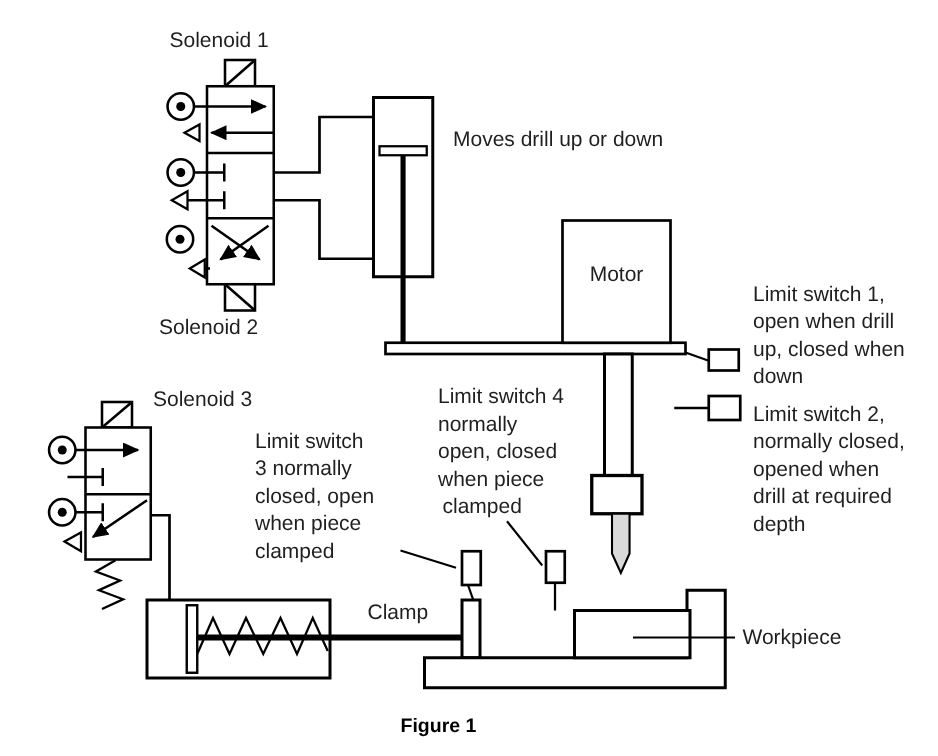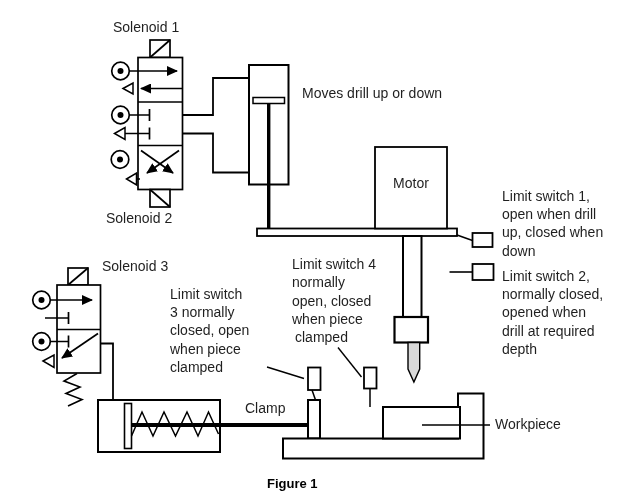--- a/index.html
+++ b/index.html
@@ -1,17 +1,17 @@
 <!DOCTYPE html>
 <html><head>
 <meta charset="utf-8">
 <style>
   html,body{margin:0;padding:0;background:#ffffff;}
   .stage{position:relative;width:625px;height:504px;background:#ffffff;overflow:hidden;
-         font-family:"Liberation Sans","DejaVu Sans",sans-serif;border-radius:32px;}
+         font-family:"Liberation Sans","DejaVu Sans",sans-serif;}
   svg{display:block;}
   svg text{font-family:"Liberation Sans","DejaVu Sans",sans-serif;font-size:14px;fill:#1f1f1f;}
   svg text.caption{font-weight:bold;font-size:13px;fill:#000000;}
   .ln{stroke:#000;fill:none;}
 </style>
 </head>
 <body>
 
 <div class="stage">
 <svg width="625" height="504" viewBox="0 0 625 504">

